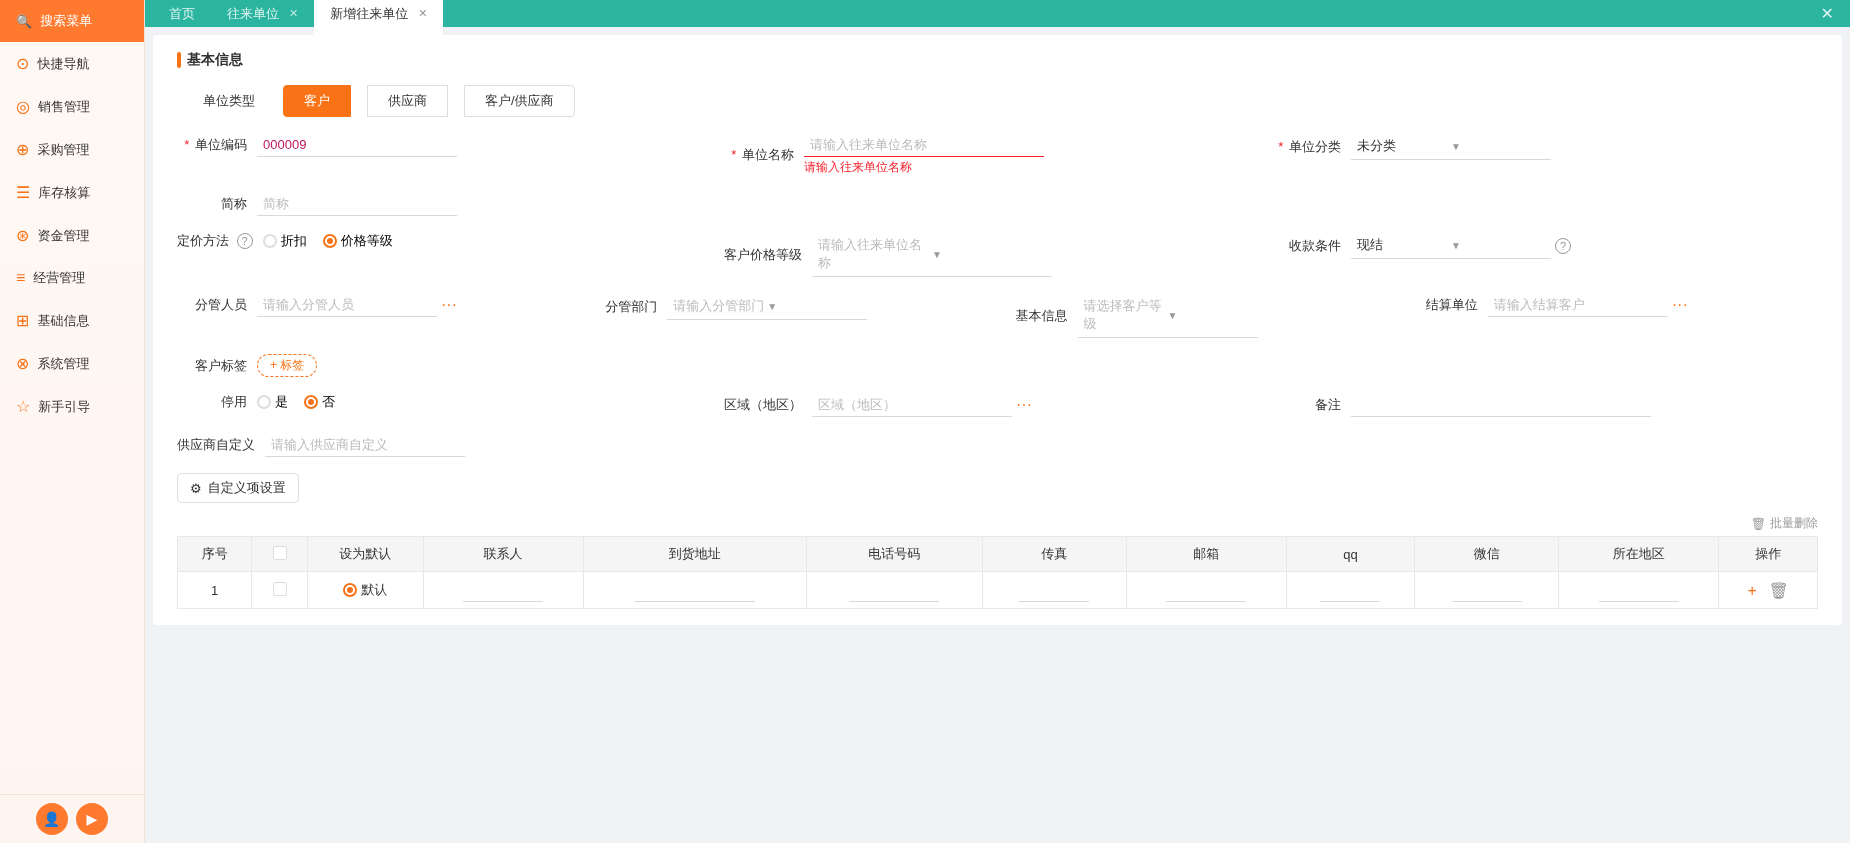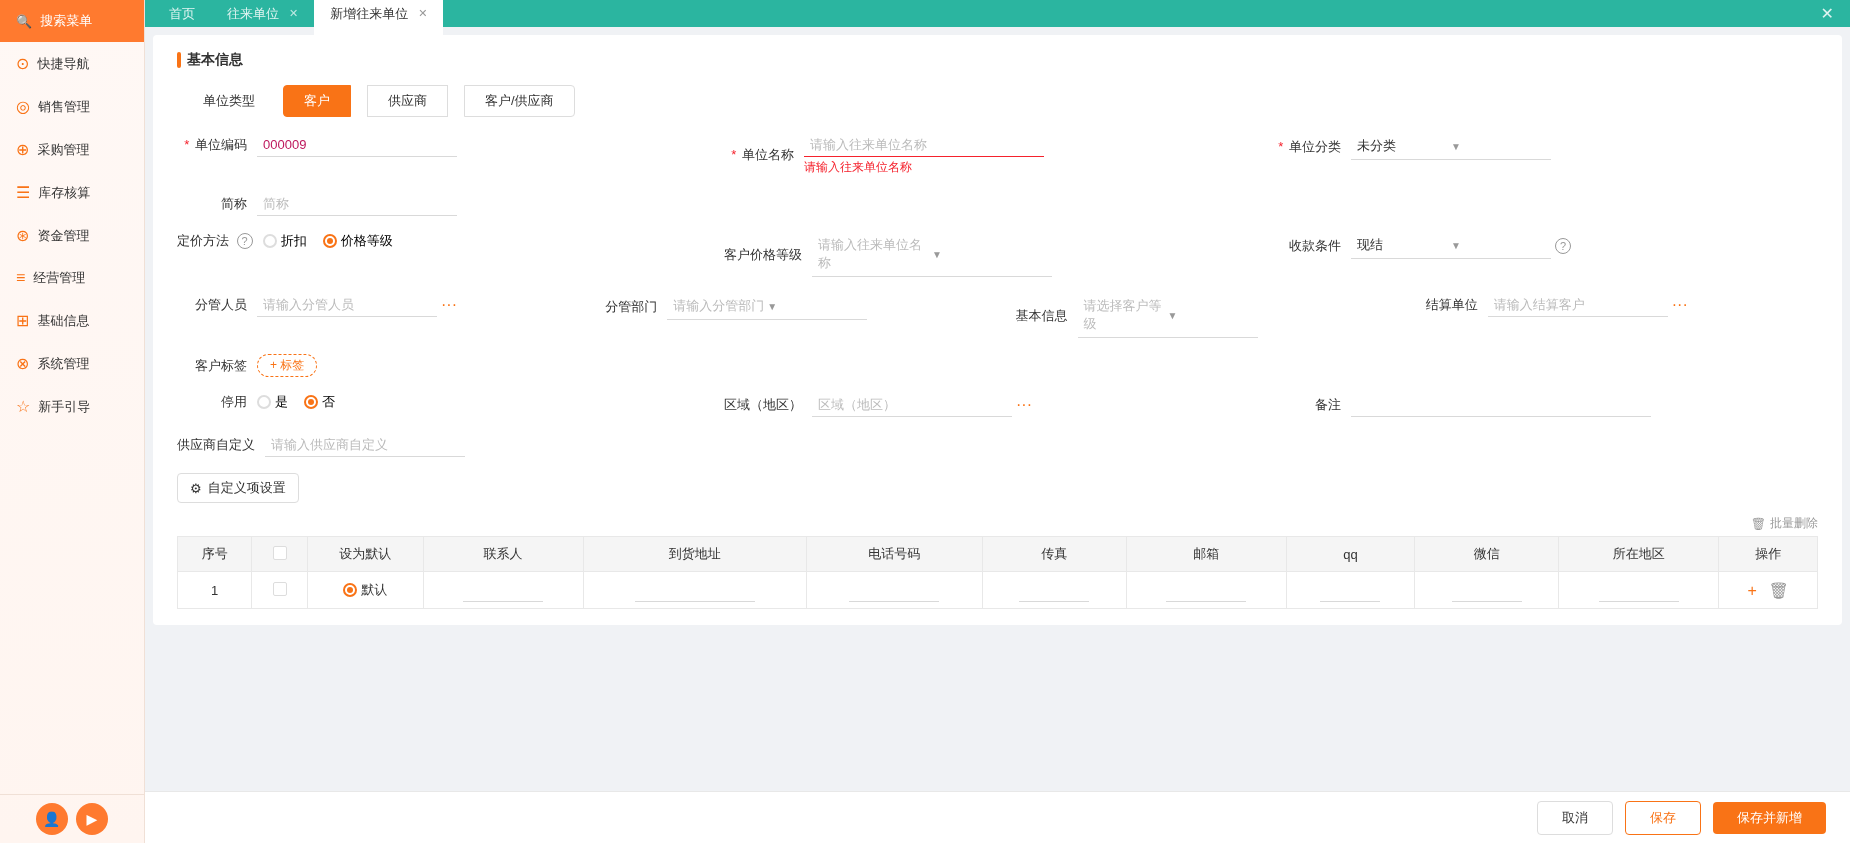--- a/index.html
+++ b/index.html
@@ -711,18 +711,13 @@
             <td>
               <span class="add-row-btn">+</span>
               <span class="del-row-btn">🗑</span>
             </td>
           </tr>
         </tbody>
       </table>
     </div>
   </div>
 
-  <div class="footer">
-    <button class="btn-cancel">取消</button>
-    <button class="btn-save">保存</button>
-    <button class="btn-save-new">保存并新增</button>
-  </div>
 </div>
 
 </body></html>

